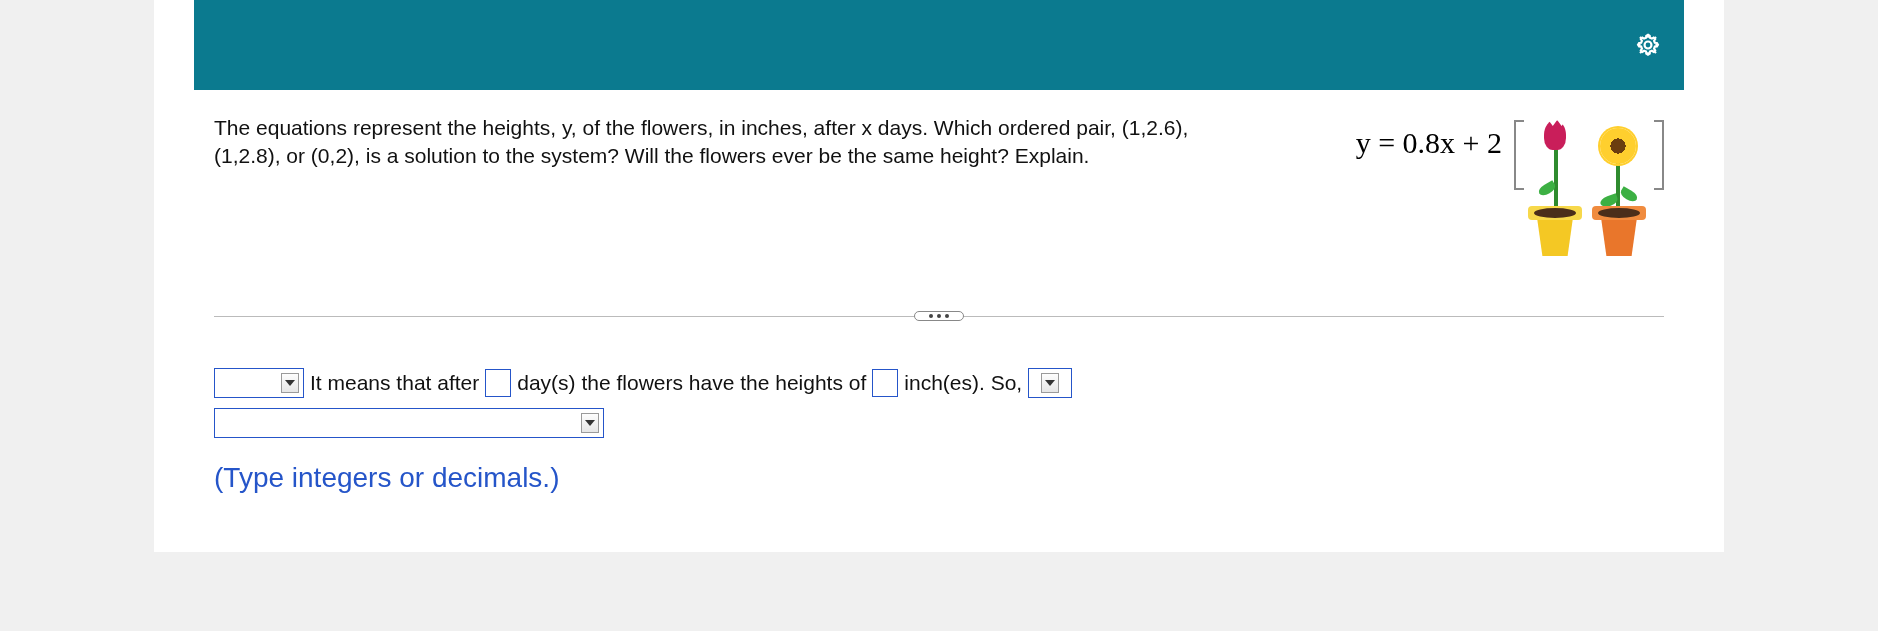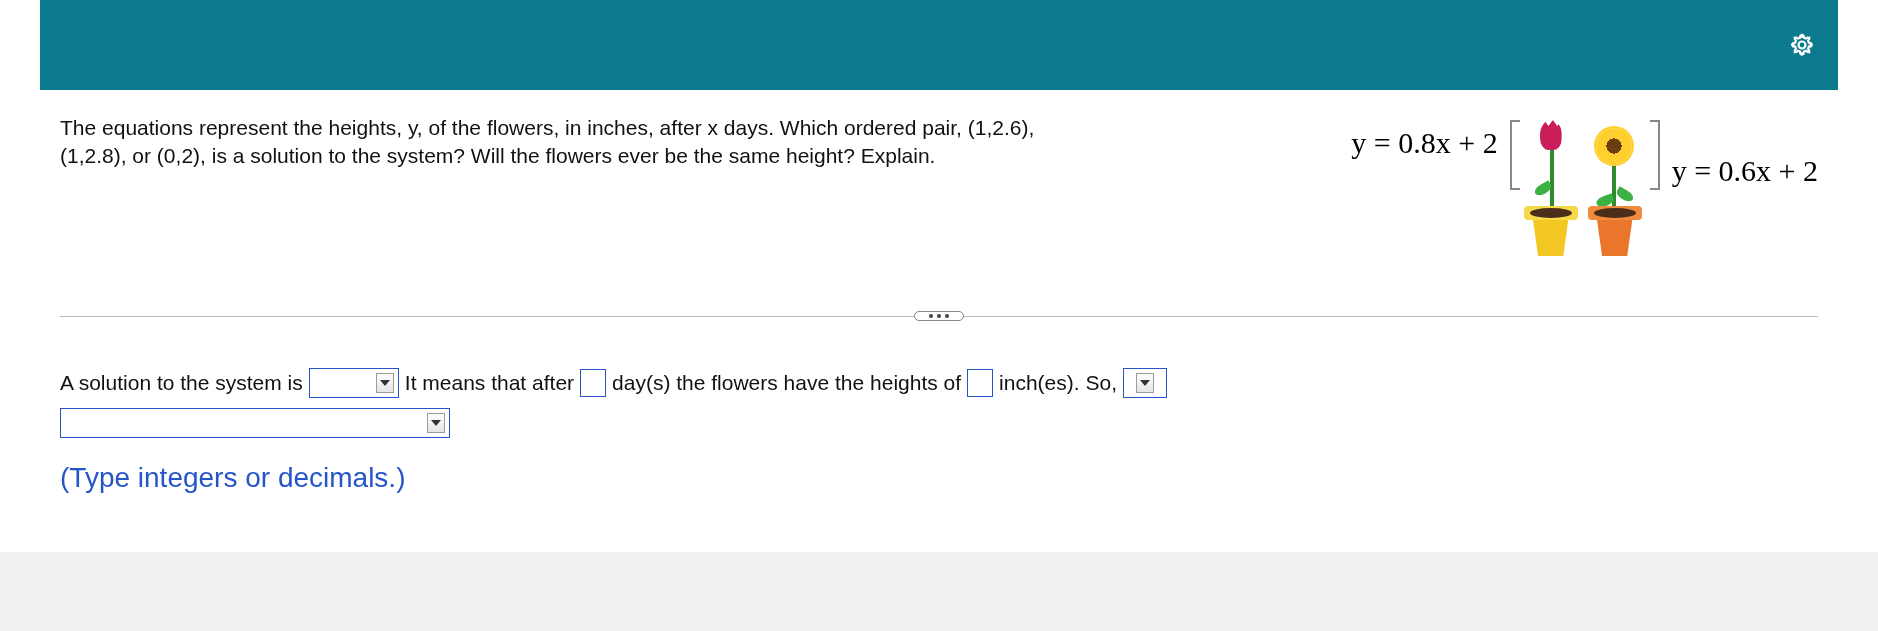--- a/index.html
+++ b/index.html
@@ -5,21 +5,21 @@
   * { box-sizing: border-box; margin: 0; padding: 0; }
   html, body { width: 100%; height: 100%; }
   body {
     font-family: Arial, Helvetica, sans-serif;
     background: #f0f0f0;
     display: flex;
     justify-content: center;
     align-items: flex-start;
   }
   .page {
-    width: 1878px;
+    width: 1570px;
     background: #fff;
     position: relative;
   }
   .header-bar {
     background: #0b7a8f;
     height: 90px;
     position: relative;
     margin: 0 40px;
   }
   .gear-btn {
@@ -269,38 +269,36 @@
           <div class="leaf" style="left:106px;bottom:64px;transform:rotate(30deg) scaleX(-1);"></div>
           <div class="leaf" style="left:86px;bottom:58px;transform:rotate(-20deg);"></div>
           <div class="sunflower-head" style="left:86px;top:14px;"></div>
           <div class="pot" style="left:78px;">
             <div class="pot-body" style="background:#e9762b;"></div>
             <div class="pot-rim" style="background:#f08b3e;"></div>
             <div class="soil"></div>
           </div>
         </div>
 
-        <div class="eq" style="padding-top:40px;">y = 0.6x + 2</div>
       </div>
     </div>
 
     <div class="divider-wrap">
       <div class="divider-line"></div>
       <div class="divider-pill">
         <div class="dots">
             <span></span>
             <span></span>
             <span></span>
           </div>
       </div>
     </div>
 
     <div class="answer-area">
       <div class="answer-line">
-        <span>A solution to the system is</span>
         <span class="dropdown dd-short">
           <span></span>
           <span class="arrow">
             <svg viewBox="0 0 10 10">
                 <polygon points="0,2 10,2 5,8" fill="#333"></polygon>
               </svg>
           </span>
         </span>
         <span>It means that after</span>
         <input class="input-box" value="" style="">

